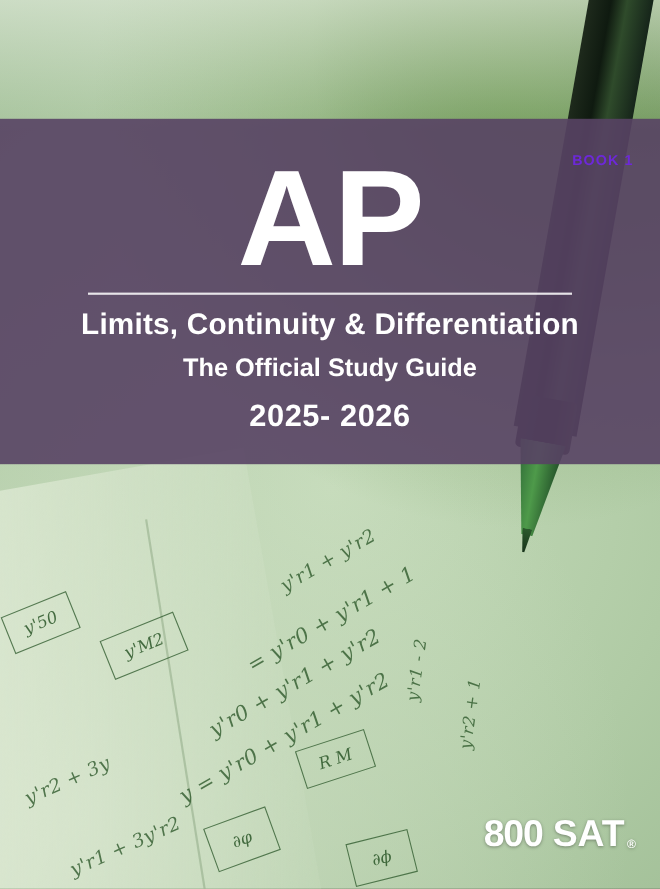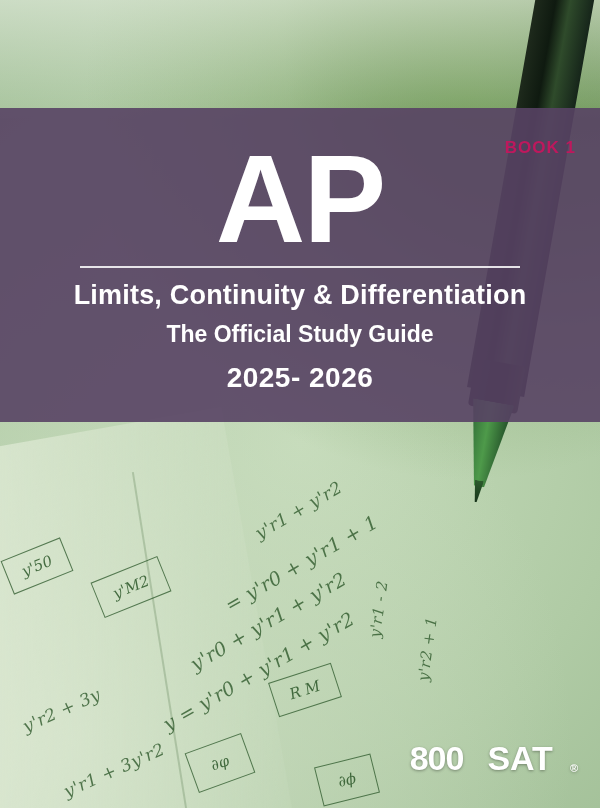--- a/index.html
+++ b/index.html
@@ -138,24 +138,24 @@
     left: 0;
     top: 108px;
     width: 600px;
     height: 314px;
     background: rgba(88, 66, 100, 0.90);
   }
   .book-badge {
     position: absolute;
     right: 24px;
     top: 30px;
-    font-size: 17px;
+    font-size: 13px;
     font-weight: bold;
     letter-spacing: 1px;
-    color: #be185d;
+    color: #6d28d9;
   }
   .title-block {
     position: absolute;
     left: 0; right: 0;
     top: 34px;
     text-align: center;
     color: #ffffff;
   }
   .main-title {
     display: flex;
@@ -200,21 +200,20 @@
   
   .logo {
     position: absolute;
     right: 22px;
     bottom: 30px;
     display: flex;
     align-items: flex-end;
     color: #ffffff;
     font-weight: bold;
     text-shadow: 0 1px 3px rgba(0,0,0,0.35);
-    gap: 15px;
   }
   .logo .num {
     font-size: 34px;
     letter-spacing: -1px;
   }
   .logo .word {
     font-size: 34px;
     letter-spacing: 0px;
     margin-left: 9px;
   }

